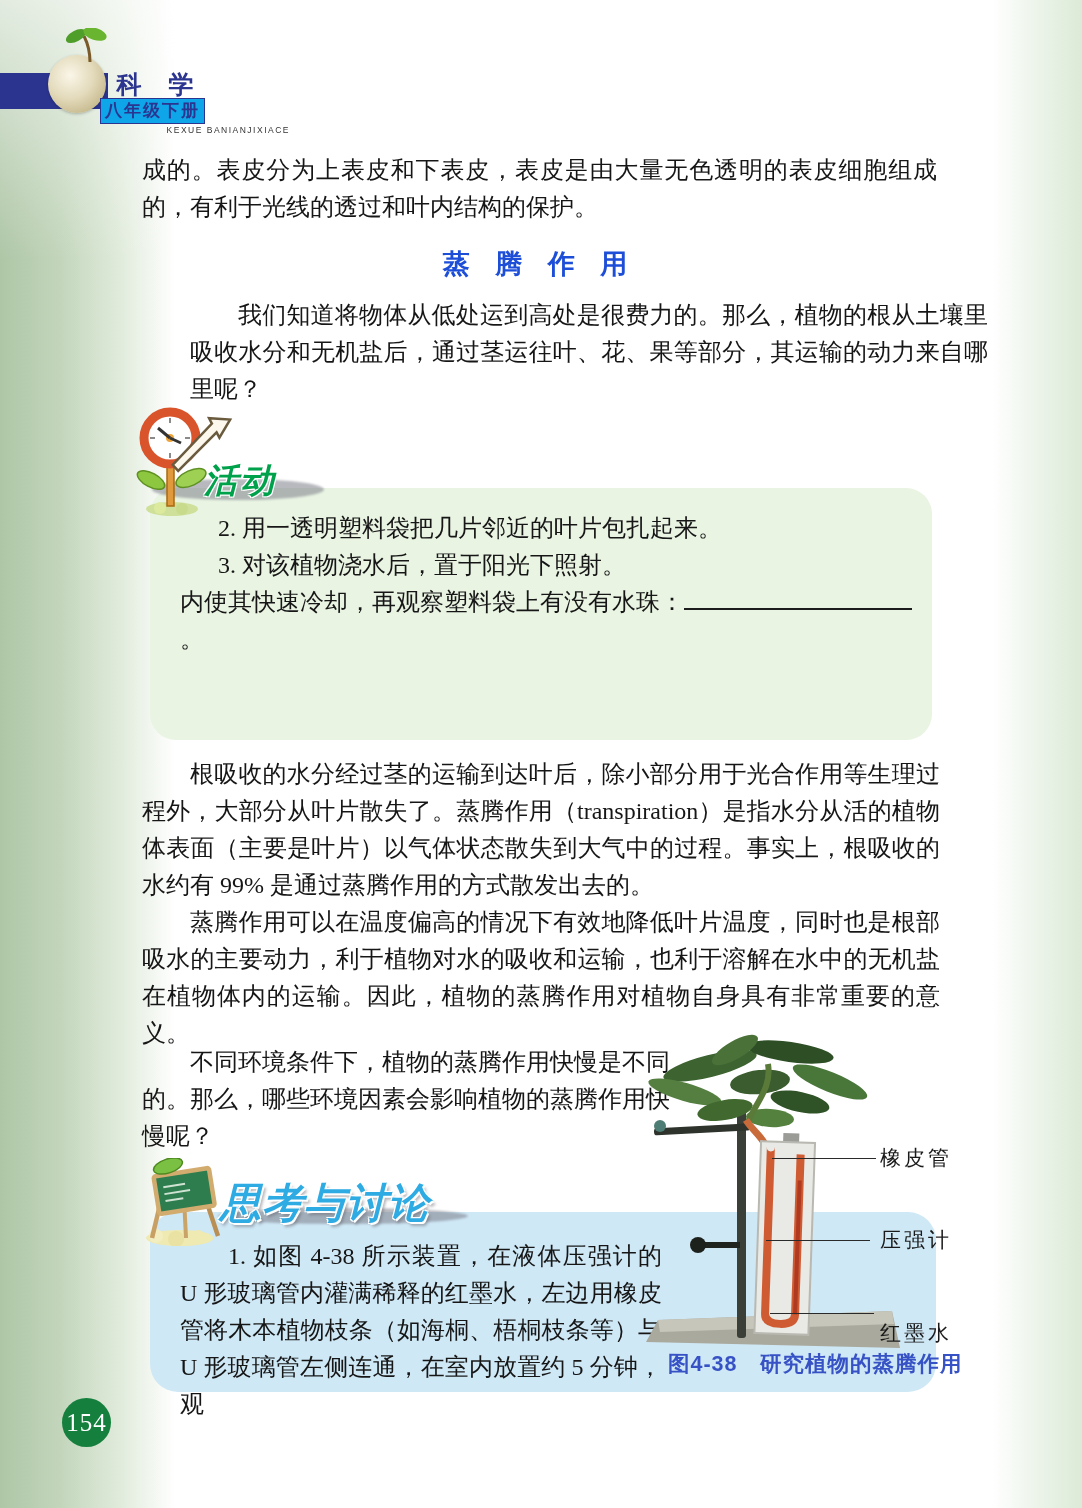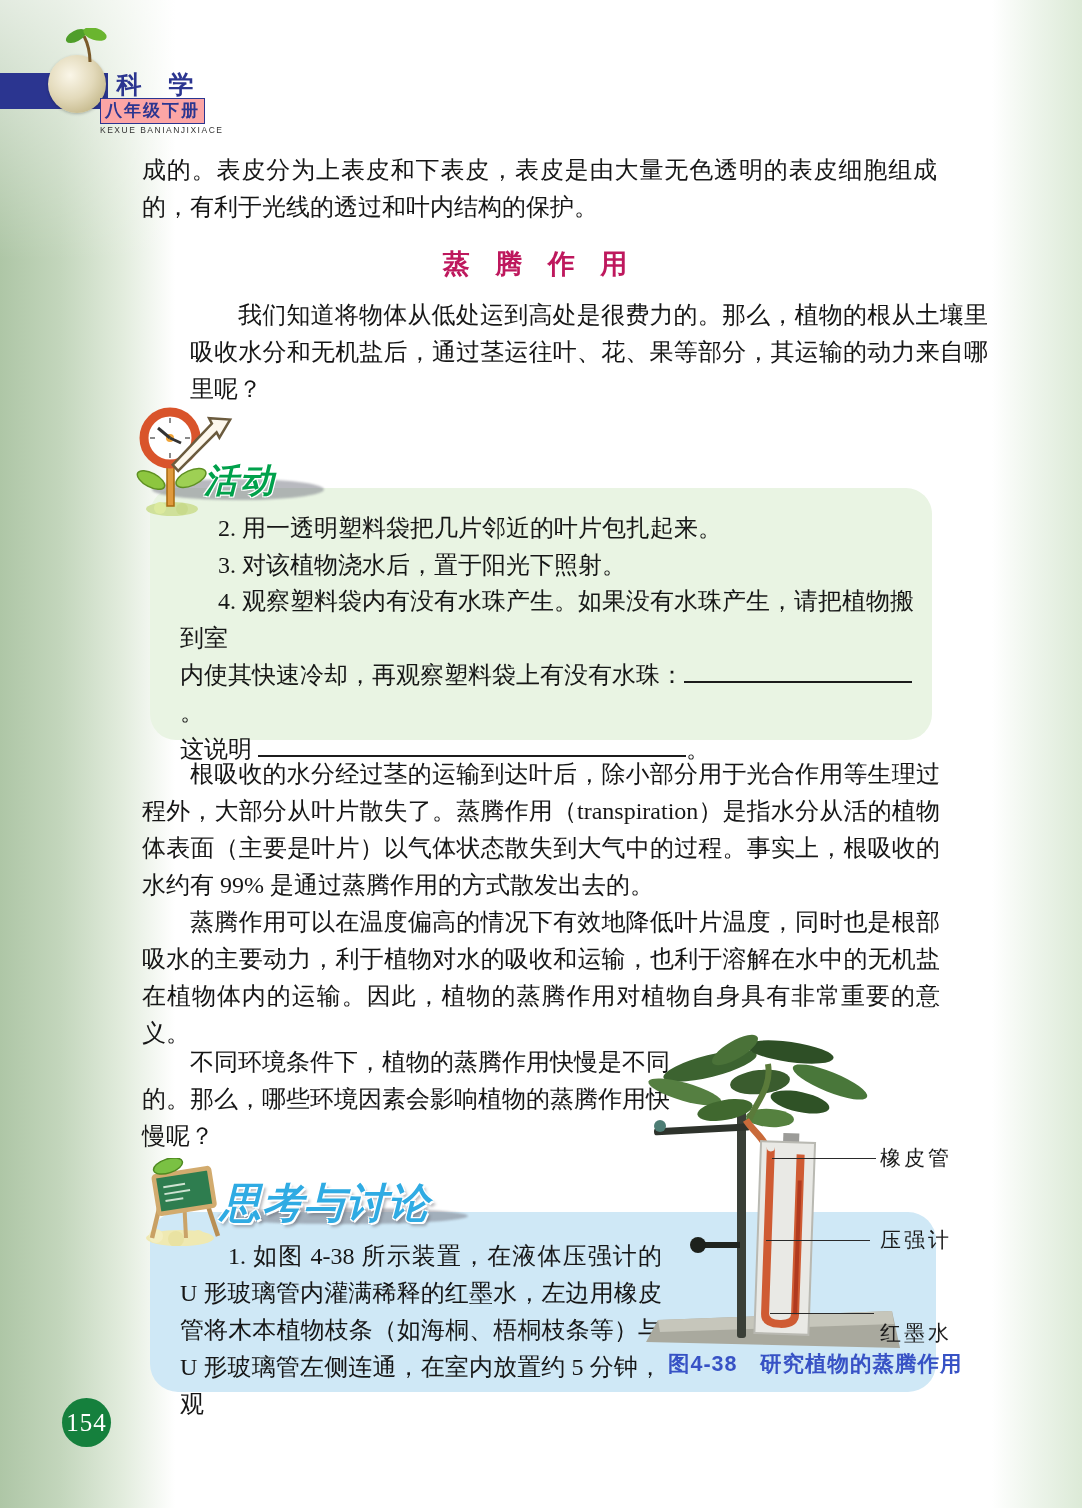--- a/index.html
+++ b/index.html
@@ -25,28 +25,28 @@
   
   .hdr-band{position:absolute;left:0;top:73px;width:108px;height:36px;background:#2b3590;}
   .globe{
     position:absolute;left:48px;top:55px;width:58px;height:58px;border-radius:50%;
     background:radial-gradient(circle at 38% 35%,#faf6e8 0%,#e3dabb 45%,#c9bd92 75%,#aa9d74 100%);
     box-shadow:0 1px 3px rgba(0,0,0,.25);
   }
   .sprout{position:absolute;left:62px;top:28px;width:60px;height:34px;}
   .hdr-text{position:absolute;left:100px;top:72px;width:190px;}
   .hdr-title{font-family:"Liberation Sans",sans-serif;font-weight:bold;color:#2b3590;font-size:25px;letter-spacing:10px;line-height:24px;text-align:center;width:120px;}
-  .hdr-sub{margin-top:2px;border:1.5px solid #2b3590;color:#2b3590;font-family:"Liberation Sans",sans-serif;font-weight:bold;font-size:17px;letter-spacing:2px;padding:0 4px 1px 4px;display:inline-block;background:#fca5a5;}
-  .hdr-rom{font-family:"Liberation Sans",sans-serif;font-size:8.5px;color:#333;letter-spacing:1.5px;margin-top:1px;}
+  .hdr-sub{margin-top:2px;border:1.5px solid #2b3590;color:#2b3590;font-family:"Liberation Sans",sans-serif;font-weight:bold;font-size:17px;letter-spacing:2px;padding:0 4px 1px 4px;display:inline-block;background:#0ea5e9;}
+  .hdr-rom{font-family:"Liberation Sans",sans-serif;font-size:8.5px;color:#333;letter-spacing:1.5px;margin-top:1px;text-align:right;}
   
   .para{position:absolute;font-size:24px;line-height:37px;text-align:justify;}
   .indent{text-indent:2em;}
   .sec-title{
     position:absolute;left:142px;top:246px;width:795px;text-align:center;
-    font-family:"Liberation Sans",sans-serif;font-weight:bold;color:#be185d;
+    font-family:"Liberation Sans",sans-serif;font-weight:bold;color:#1d4ed8;
     font-size:27px;letter-spacing:9px;
   }
   
   .green-box{
     position:absolute;left:150px;top:488px;width:782px;height:252px;
     background:#e9f4e3;border-radius:26px;z-index:1;
   }
   .shadow-ellipse{position:absolute;background:rgba(125,128,138,.55);border-radius:50%;z-index:2;filter:blur(1px);}
   .act-icon{position:absolute;left:136px;top:406px;z-index:3;}
   .act-label{
@@ -135,26 +135,22 @@
   <line x1="34" y1="32" x2="22" y2="22" stroke="#333" stroke-width="3"></line>
   <line x1="34" y1="32" x2="45" y2="37" stroke="#333" stroke-width="3"></line>
   <g transform="rotate(-28 60 26)">
     <polygon points="24,44 78,26 78,20 96,31 78,42 78,36 26,52" fill="#fdf8ee" stroke="#6b5b3e" stroke-width="2.5"></polygon>
   </g>
 </svg>
 <div class="act-label">活动</div>
 <div class="act-list">
   <div class="act-li">2.  用一透明塑料袋把几片邻近的叶片包扎起来。</div>
   <div class="act-li">3.  对该植物浇水后，置于阳光下照射。</div>
-  <div class="act-li">4.  观察塑料袋内有没有水珠产生。如果没有水珠产生，请把植物搬到室</div>
   <div>
     <span>内使其快速冷却，再观察塑料袋上有没有水珠：</span><span class="blank blank1"></span><span>。</span>
-  </div>
-  <div>
-    <span>这说明 </span><span class="blank blank2"></span><span>。</span>
   </div>
 </div>
 
 <div class="para indent" style="left:142px;top:756px;width:798px;">根吸收的水分经过茎的运输到达叶后，除小部分用于光合作用等生理过程外，大部分从叶片散失了。蒸腾作用（transpiration）是指水分从活的植物体表面（主要是叶片）以气体状态散失到大气中的过程。事实上，根吸收的水约有 99% 是通过蒸腾作用的方式散发出去的。</div>
 <div class="para indent" style="left:142px;top:904px;width:798px;">蒸腾作用可以在温度偏高的情况下有效地降低叶片温度，同时也是根部吸水的主要动力，利于植物对水的吸收和运输，也利于溶解在水中的无机盐在植物体内的运输。因此，植物的蒸腾作用对植物自身具有非常重要的意义。</div>
 <div class="para indent" style="left:142px;top:1044px;width:528px;">不同环境条件下，植物的蒸腾作用快慢是不同的。那么，哪些环境因素会影响植物的蒸腾作用快慢呢？</div>
 
 <div class="shadow-ellipse" style="left:218px;top:1208px;width:250px;height:16px;"></div>
 <div class="blue-box"></div>
 <svg class="disc-icon" width="92" height="88" viewBox="0 0 92 88">

